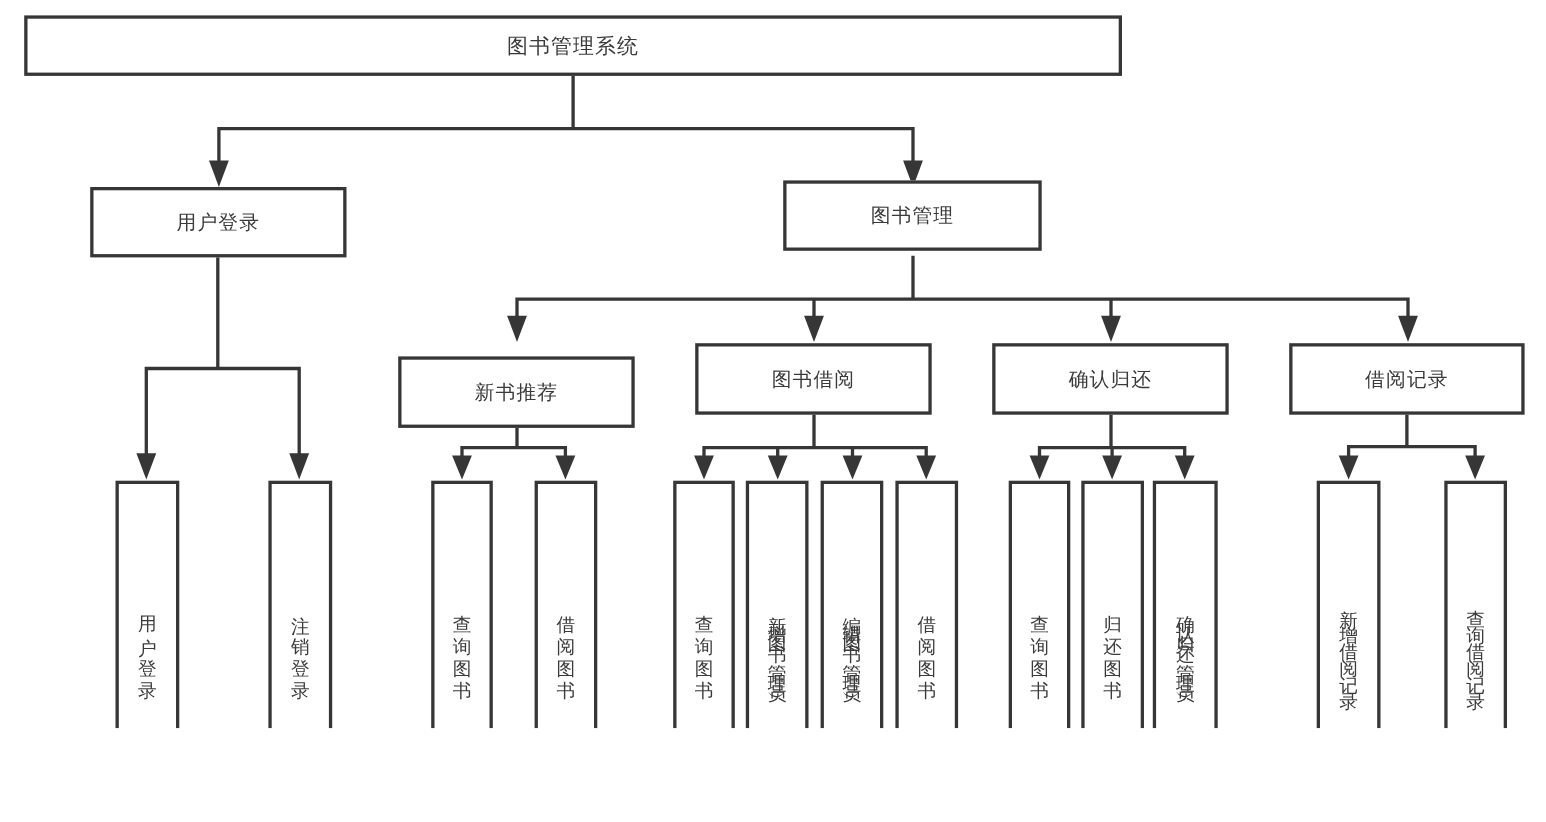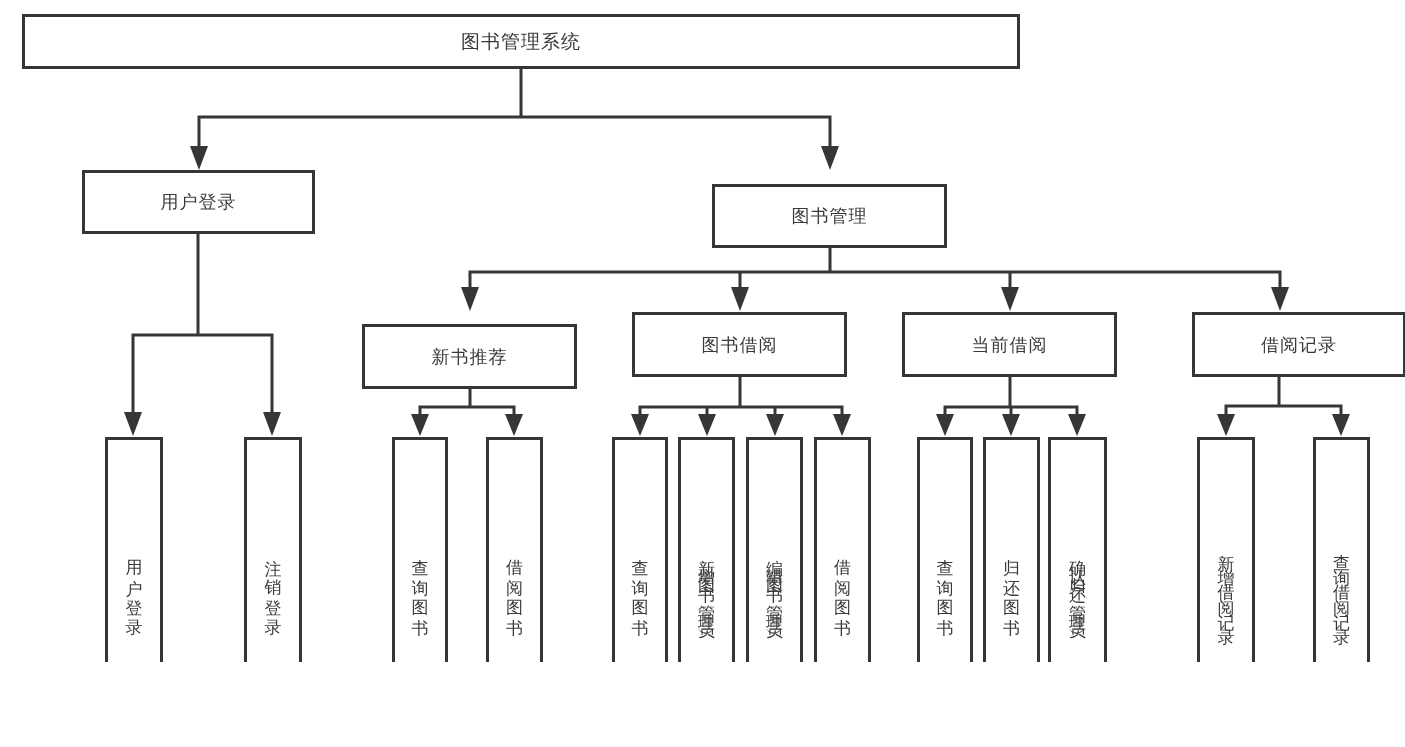--- a/index.html
+++ b/index.html
@@ -113,34 +113,34 @@
     </g>
   </svg>
 
   <div class="box hbox rootbox" style="left:22px; top:14px; width:998px; height:55px;">
     <span>图书管理系统</span>
   </div>
 
   <div class="box hbox" style="left:82px; top:170px; width:233px; height:64px;">
     <span>用户登录</span>
   </div>
-  <div class="box hbox" style="left:712px; top:184px; width:235px; height:64px;">
+  <div class="box hbox" style="left:712px; top:164px; width:235px; height:64px;">
     <span>图书管理</span>
   </div>
 
   <div class="box hbox" style="left:362px; top:312px; width:215px; height:65px;margin-top:12px;">
     <span>新书推荐</span>
   </div>
   <div class="box hbox" style="left:632px; top:312px; width:215px; height:65px;align-items:center;">
     <span>图书借阅</span>
   </div>
   <div class="box hbox" style="left:902px; top:312px; width:215px; height:65px;">
-    <span>当前借阅</span>
+    <span>确认归还</span>
   </div>
-  <div class="box hbox" style="left:1172px; top:312px; width:214px; height:65px;margin-left:20px;">
+  <div class="box hbox" style="left:1172px; top:312px; width:214px; height:65px;">
     <span>借阅记录</span>
   </div>
 
   <div class="box vbox" style="left:105px; top:437px; width:58px; height:298px;">
     <span class="vtext v4">用户登录</span>
   </div>
   <div class="box vbox" style="left:244px; top:437px; width:58px; height:298px;">
     <span class="vtext v4">注销登录</span>
   </div>
 

